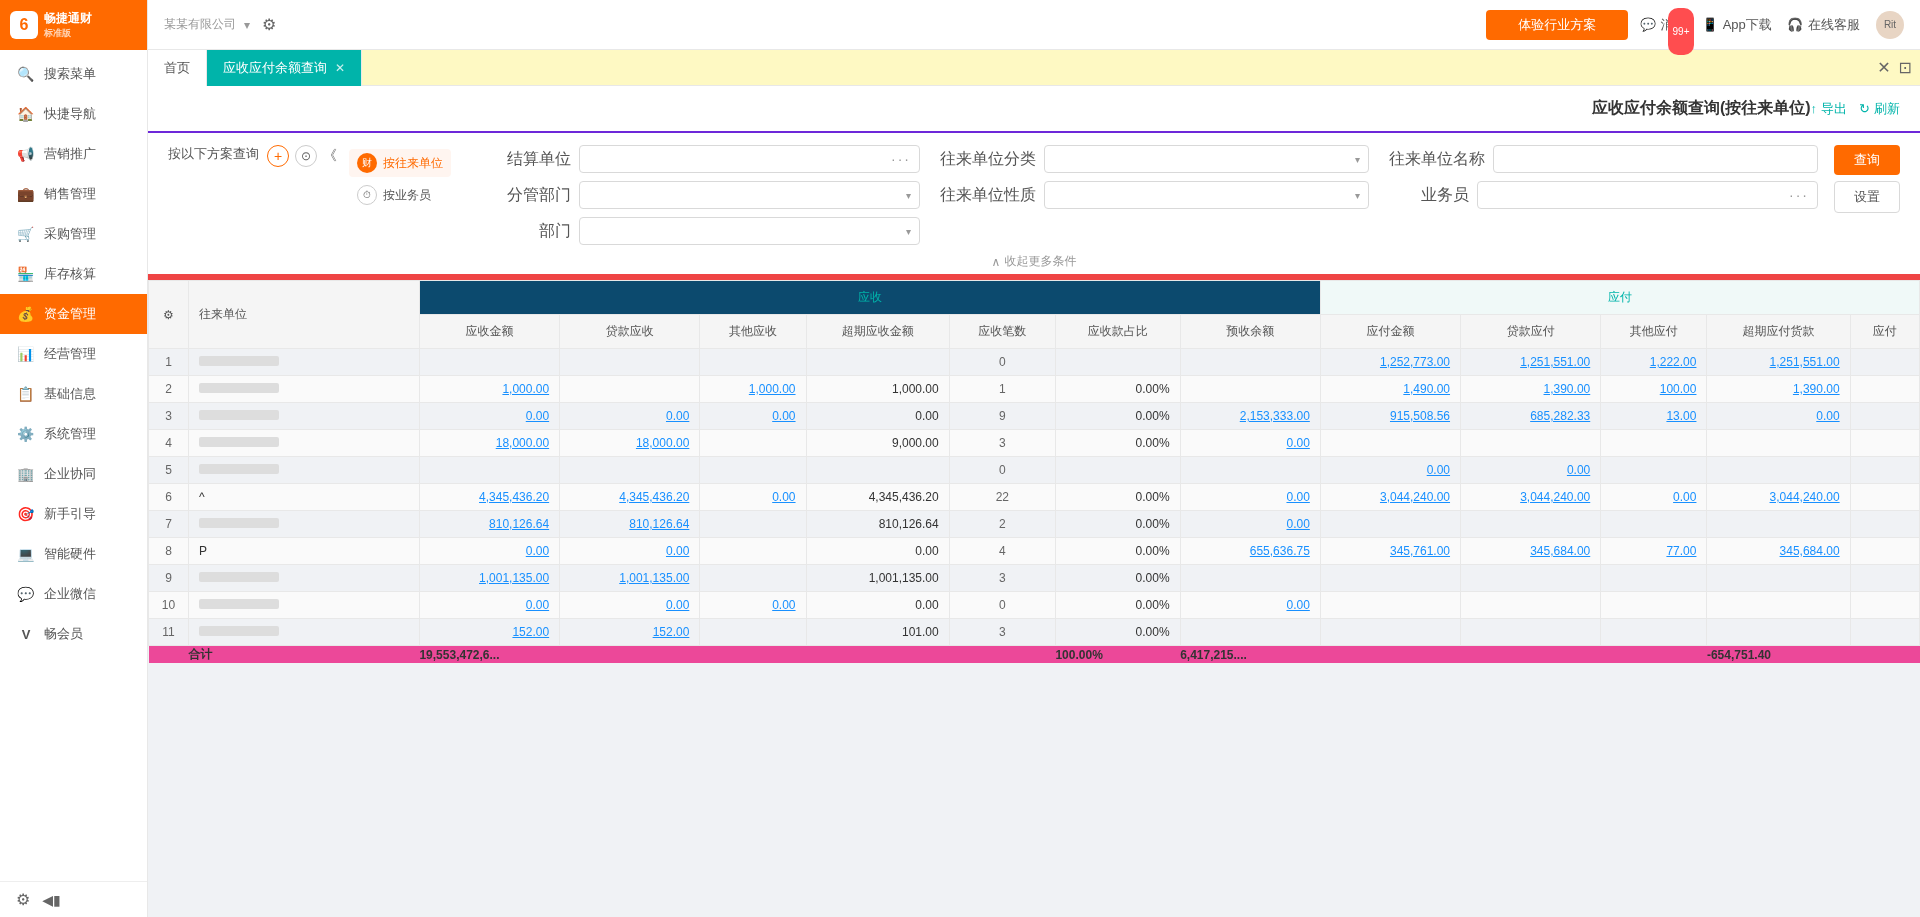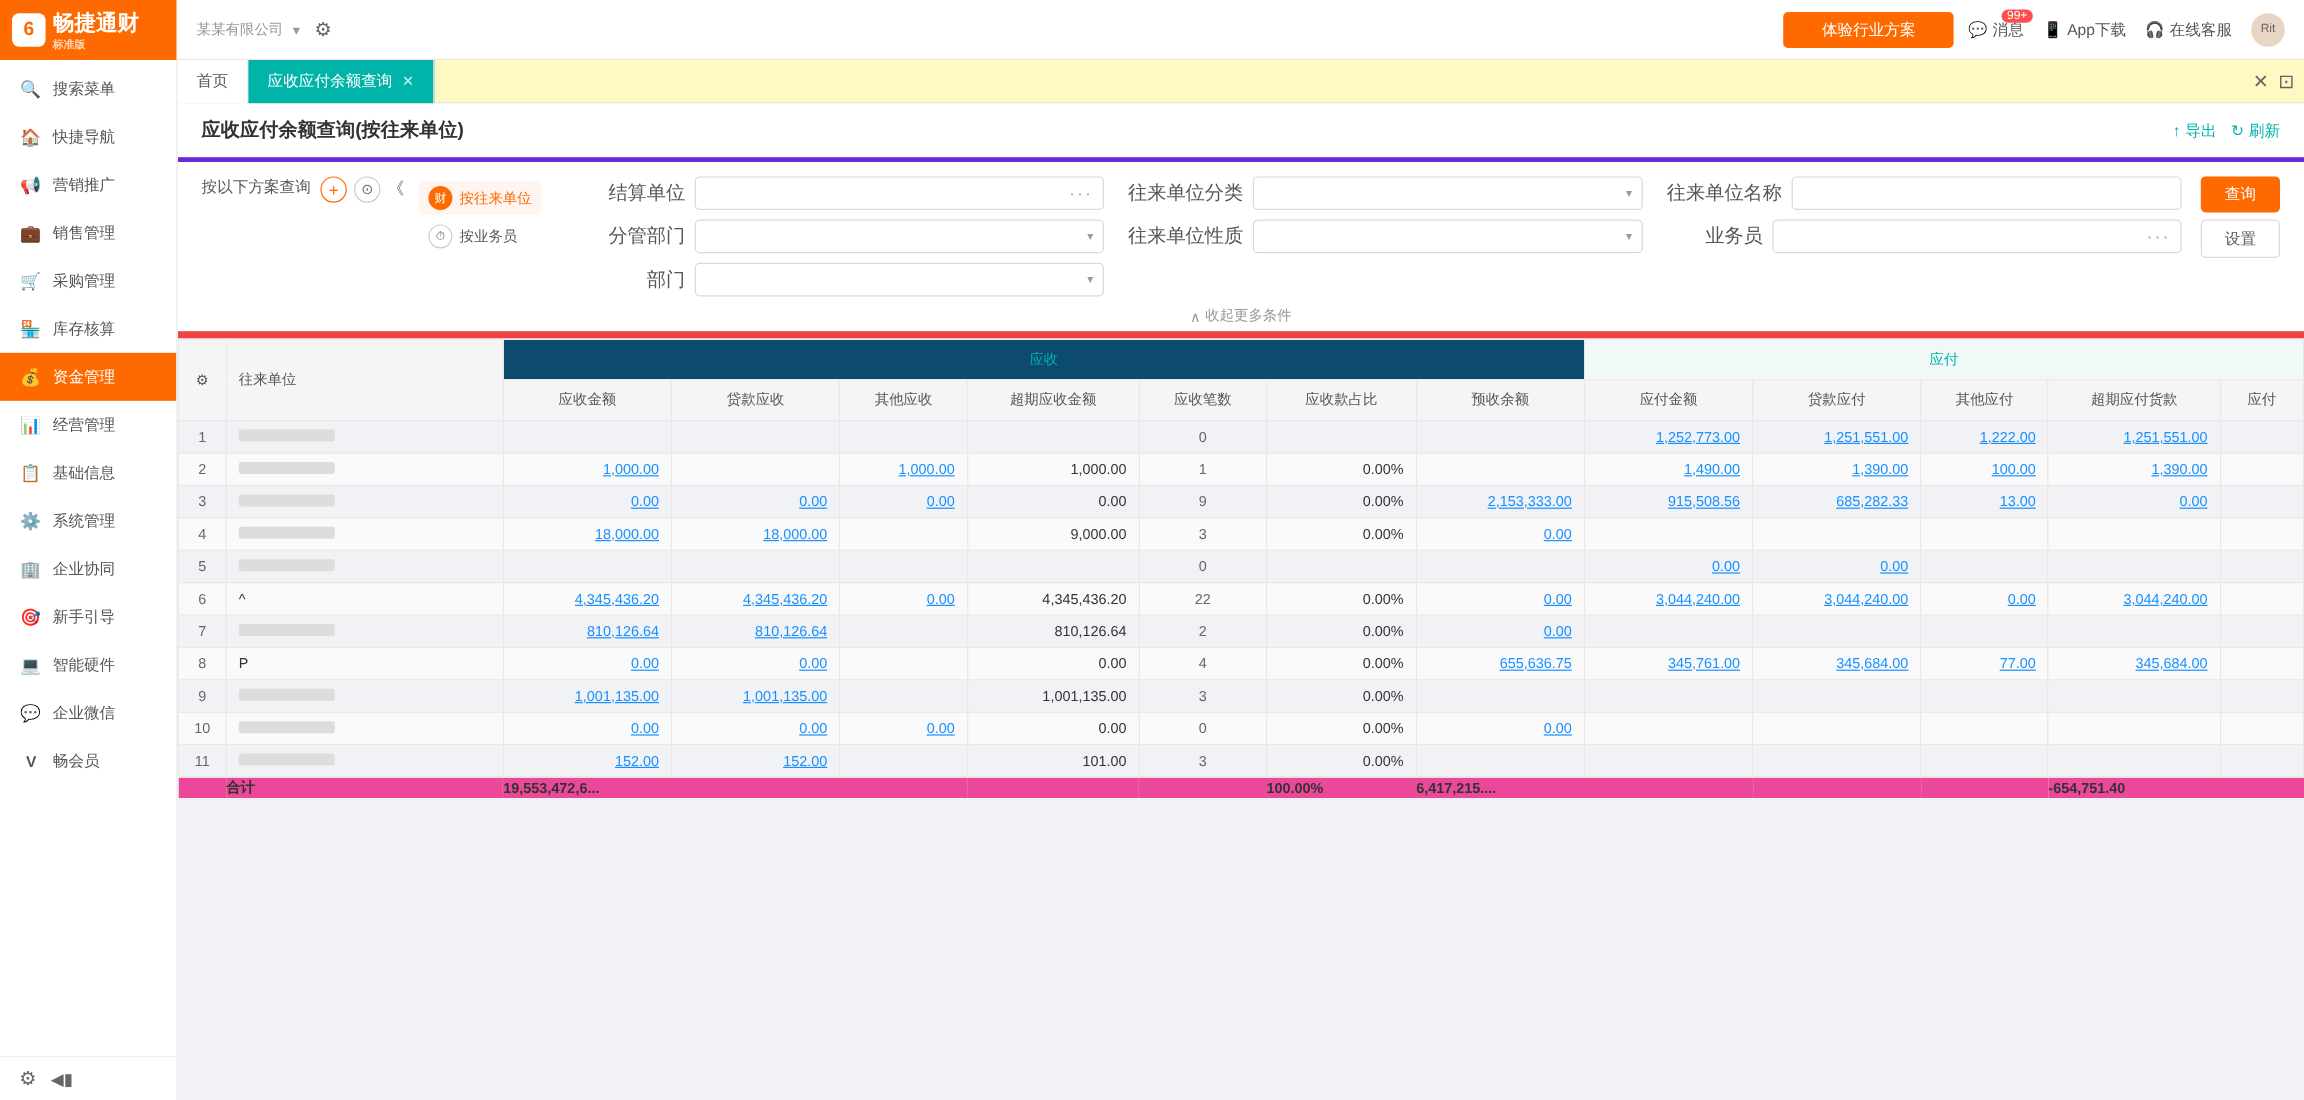--- a/index.html
+++ b/index.html
@@ -34,21 +34,21 @@
       display: flex; align-items: center; padding: 0 16px; gap: 12px;
     }
     .header-breadcrumb { display: flex; align-items: center; gap: 8px; flex: 1; }
     .header-company { color: #666; font-size: 13px; }
     .header-trial-btn {
       background: #ff6a00; color: #fff; border: none; padding: 6px 32px;
       border-radius: 4px; cursor: pointer; font-size: 13px;
     }
     .header-right { display: flex; align-items: center; gap: 16px; margin-left: auto; }
     .header-msg { display: flex; align-items: center; gap: 4px; color: #555; font-size: 13px; cursor: pointer; position: relative; }
-    .badge { background: #ff4d4f; color: #fff; border-radius: 10px; font-size: 10px; padding: 0 5px; position: absolute; top: -8px; right: -8px; }
+    .badge { background: #ff4d4f; color: #fff; border-radius: 10px; font-size: 10px; padding: 18px 5px; position: absolute; top: -8px; right: -8px; }
     .header-app { display: flex; align-items: center; gap: 4px; color: #555; font-size: 13px; cursor: pointer; }
     .header-service { display: flex; align-items: center; gap: 4px; color: #555; font-size: 13px; cursor: pointer; }
     .header-avatar { width: 28px; height: 28px; background: #ddd; border-radius: 50%; cursor: pointer; }
 
     
     .tab-bar {
       position: fixed; top: 50px; left: 148px; right: 0; height: 36px;
       background: #fef9c3; border-bottom: 1px solid #e8e8e8; z-index: 98;
       display: flex; align-items: center;
     }
@@ -65,21 +65,21 @@
 
     
     .main-content {
       position: fixed; top: 86px; left: 148px; right: 0; bottom: 0;
       overflow: hidden; display: flex; flex-direction: column;
     }
 
     
     .page-header {
       background: #fff; padding: 12px 20px; display: flex; align-items: center;
-      justify-content: space-between; border-bottom: 4px solid #6d28d9;
+      justify-content: flex-end; border-bottom: 2px solid #6d28d9;
     }
     .page-title { font-size: 16px; font-weight: bold; color: #333; }
     .page-actions { display: flex; align-items: center; gap: 12px; }
     .page-action-btn { display: flex; align-items: center; gap: 4px; color: #00b4aa; cursor: pointer; font-size: 13px; }
     .filter-add-btn { width: 22px; height: 22px; border: 1px solid #ff6a00; border-radius: 50%; display: flex; align-items: center; justify-content: center; color: #ff6a00; cursor: pointer; font-size: 14px; }
     .filter-settings-btn { width: 22px; height: 22px; border: 1px solid #ccc; border-radius: 50%; display: flex; align-items: center; justify-content: center; color: #666; cursor: pointer; font-size: 12px; }
     .filter-collapse-btn { cursor: pointer; color: #666; font-size: 14px; }
     .filter-input {
       flex: 1; height: 28px; border: 1px solid #d9d9d9; border-radius: 4px;
       padding: 0 8px; font-size: 12px; color: #333; background: #fff;
@@ -175,21 +175,21 @@
   </style>
 </head>
 <body>
 
 <div class="sidebar">
   <div class="sidebar-logo">
     <div class="sidebar-logo-icon">
       <span>6</span>
     </div>
     <div>
-      <div style="font-size:18px;">畅捷通财</div>
+      <div style="font-size:12px;">畅捷通财</div>
       <div style="font-size:9px;opacity:0.7;">标准版</div>
     </div>
   </div>
   <div class="sidebar-nav">
     <div class="sidebar-item">
       <div class="sidebar-item-icon">🔍</div>
       <span>搜索菜单</span>
     </div>
     <div class="sidebar-item">
       <div class="sidebar-item-icon">🏠</div>

